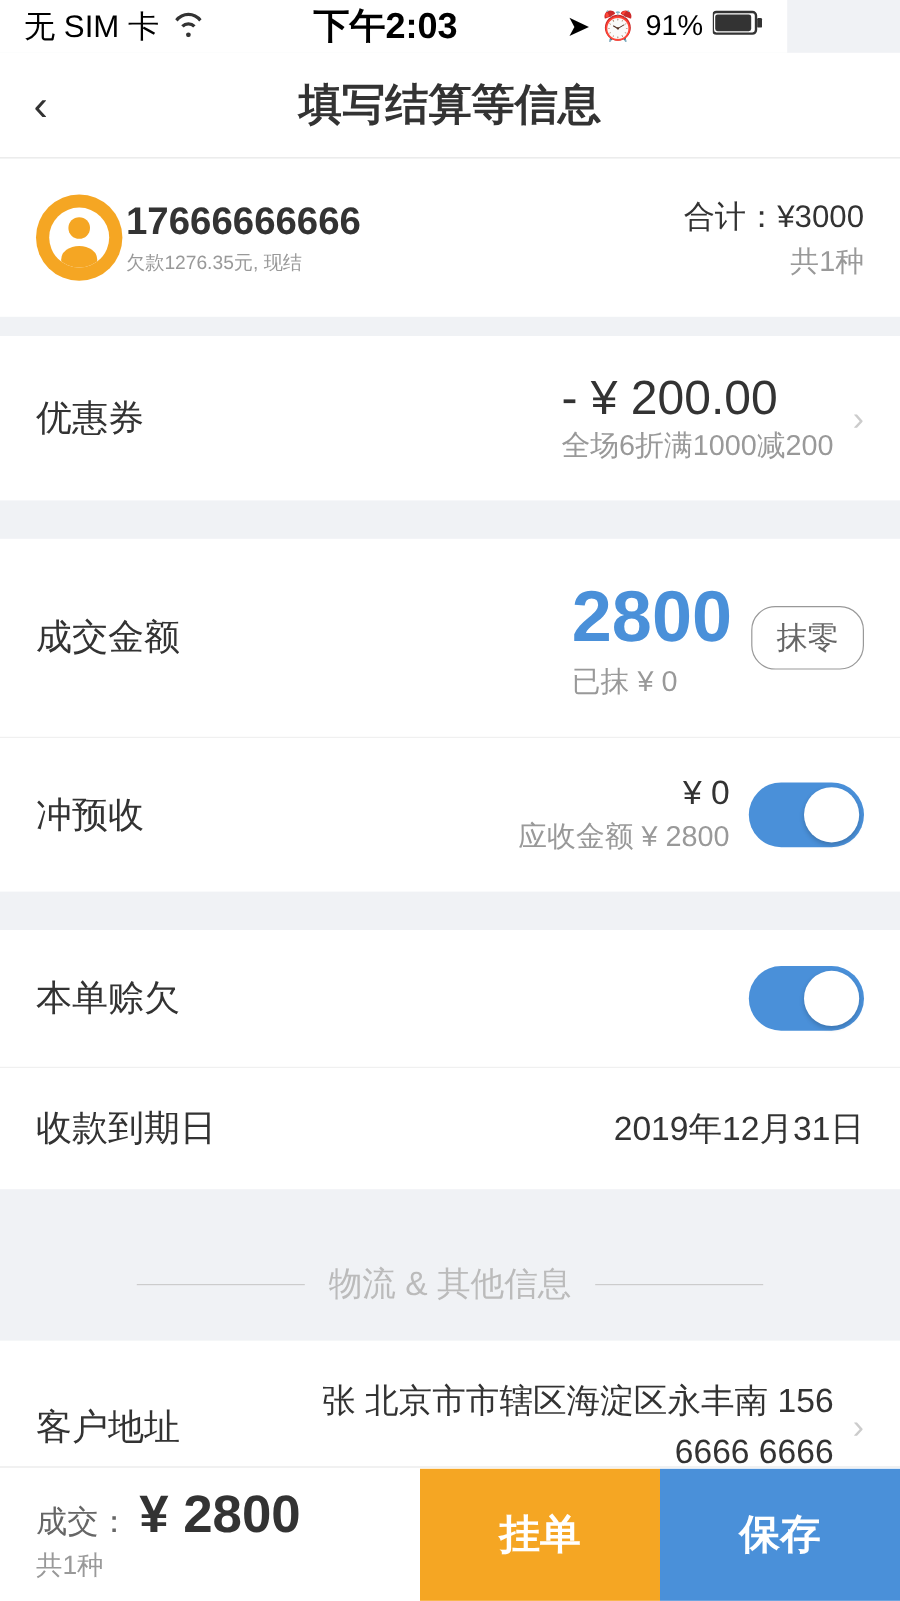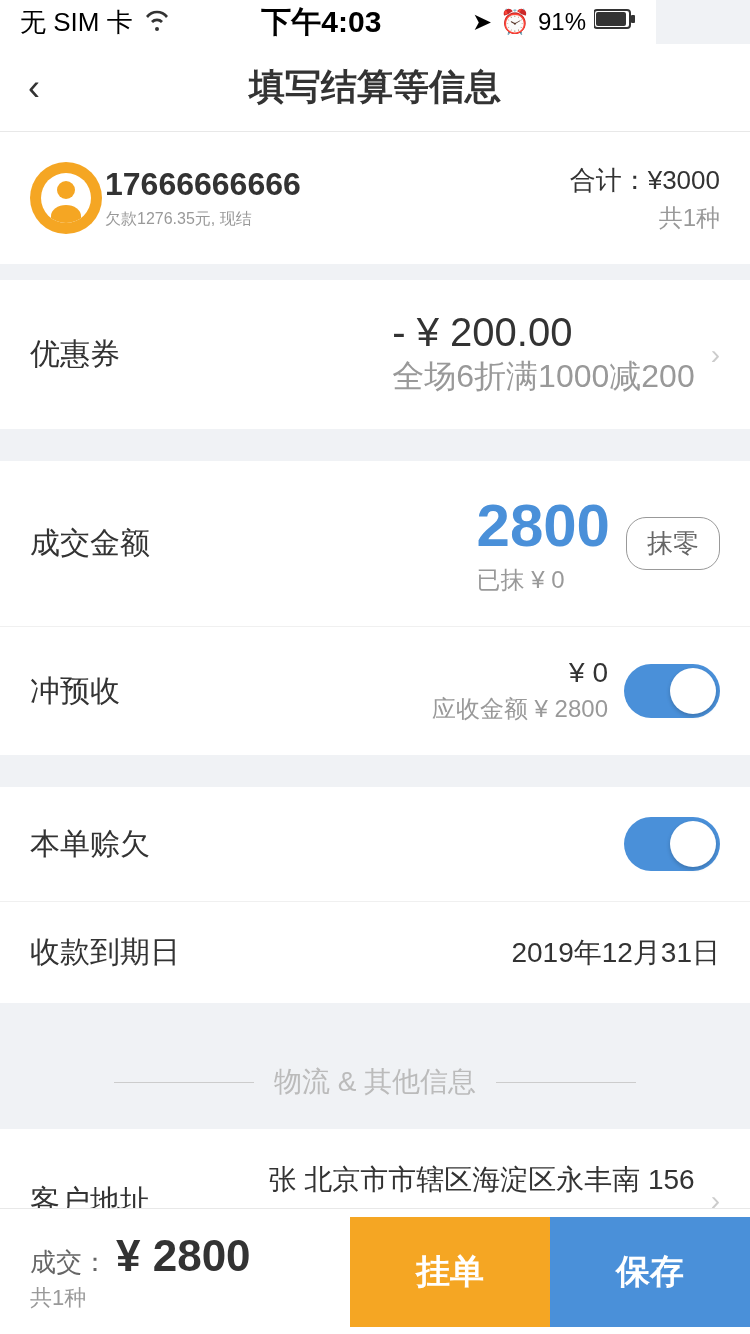--- a/index.html
+++ b/index.html
@@ -138,21 +138,21 @@
     .row-right {
       display: flex;
       align-items: center;
       gap: 16px;
     }
     .row-value { font-size: 28px; color: #333; text-align: right; }
     .row-sub { font-size: 24px; color: #999; margin-top: 4px; text-align: center; }
 
     
     .coupon-value { font-size: 40px; color: #333; font-weight: 500; }
-    .coupon-sub { font-size: 32px; color: #999; }
+    .coupon-sub { font-size: 24px; color: #999; }
     .chevron-right {
       font-size: 28px;
       color: #ccc;
     }
 
     
     .amount-number {
       font-size: 60px;
       font-weight: 600;
       color: #4a90d9;
@@ -223,21 +223,21 @@
       max-width: 480px;
       line-height: 1.5;
       text-align: right;
     }
 
     
     .bottom-bar {
       position: fixed;
       bottom: 0;
       width: 750px;
-      height: 126px;
+      height: 112px;
       background: #fff;
       display: flex;
       align-items: center;
       border-top: 1px solid #e8e8e8;
     }
     .bottom-summary {
       flex: 1;
       padding: 0 30px;
     }
     .bottom-summary-top {
@@ -286,21 +286,21 @@
 
 <div class="status-bar">
   <div class="status-left">
     <span>无 SIM 卡</span>
     <span>
       <svg width="28" height="22" viewBox="0 0 28 22">
           <path d="M14 18a2 2 0 1 1 0 4 2 2 0 0 1 0-4zm-6-6a8.5 8.5 0 0 1 12 0l-2 2a5.5 5.5 0 0 0-8 0l-2-2zm-5-5a14 14 0 0 1 22 0l-2 2a11 11 0 0 0-18 0L3 7z" fill="#333"></path>
         </svg>
     </span>
   </div>
-  <div class="status-center">下午4:03</div>
+  <div class="status-center">下午2:03</div>
   <div class="status-right">
     <span>➤</span>
     <span>⏰</span>
     <span>91%</span>
     <span>
       <svg width="42" height="22" viewBox="0 0 42 22">
         <rect x="0" y="2" width="36" height="18" rx="3" ry="3" fill="none" stroke="#333" stroke-width="2"></rect>
         <rect x="37" y="7" width="4" height="8" rx="1" fill="#333"></rect>
         <rect x="2" y="4" width="30" height="14" rx="2" fill="#333"></rect>
       </svg>

